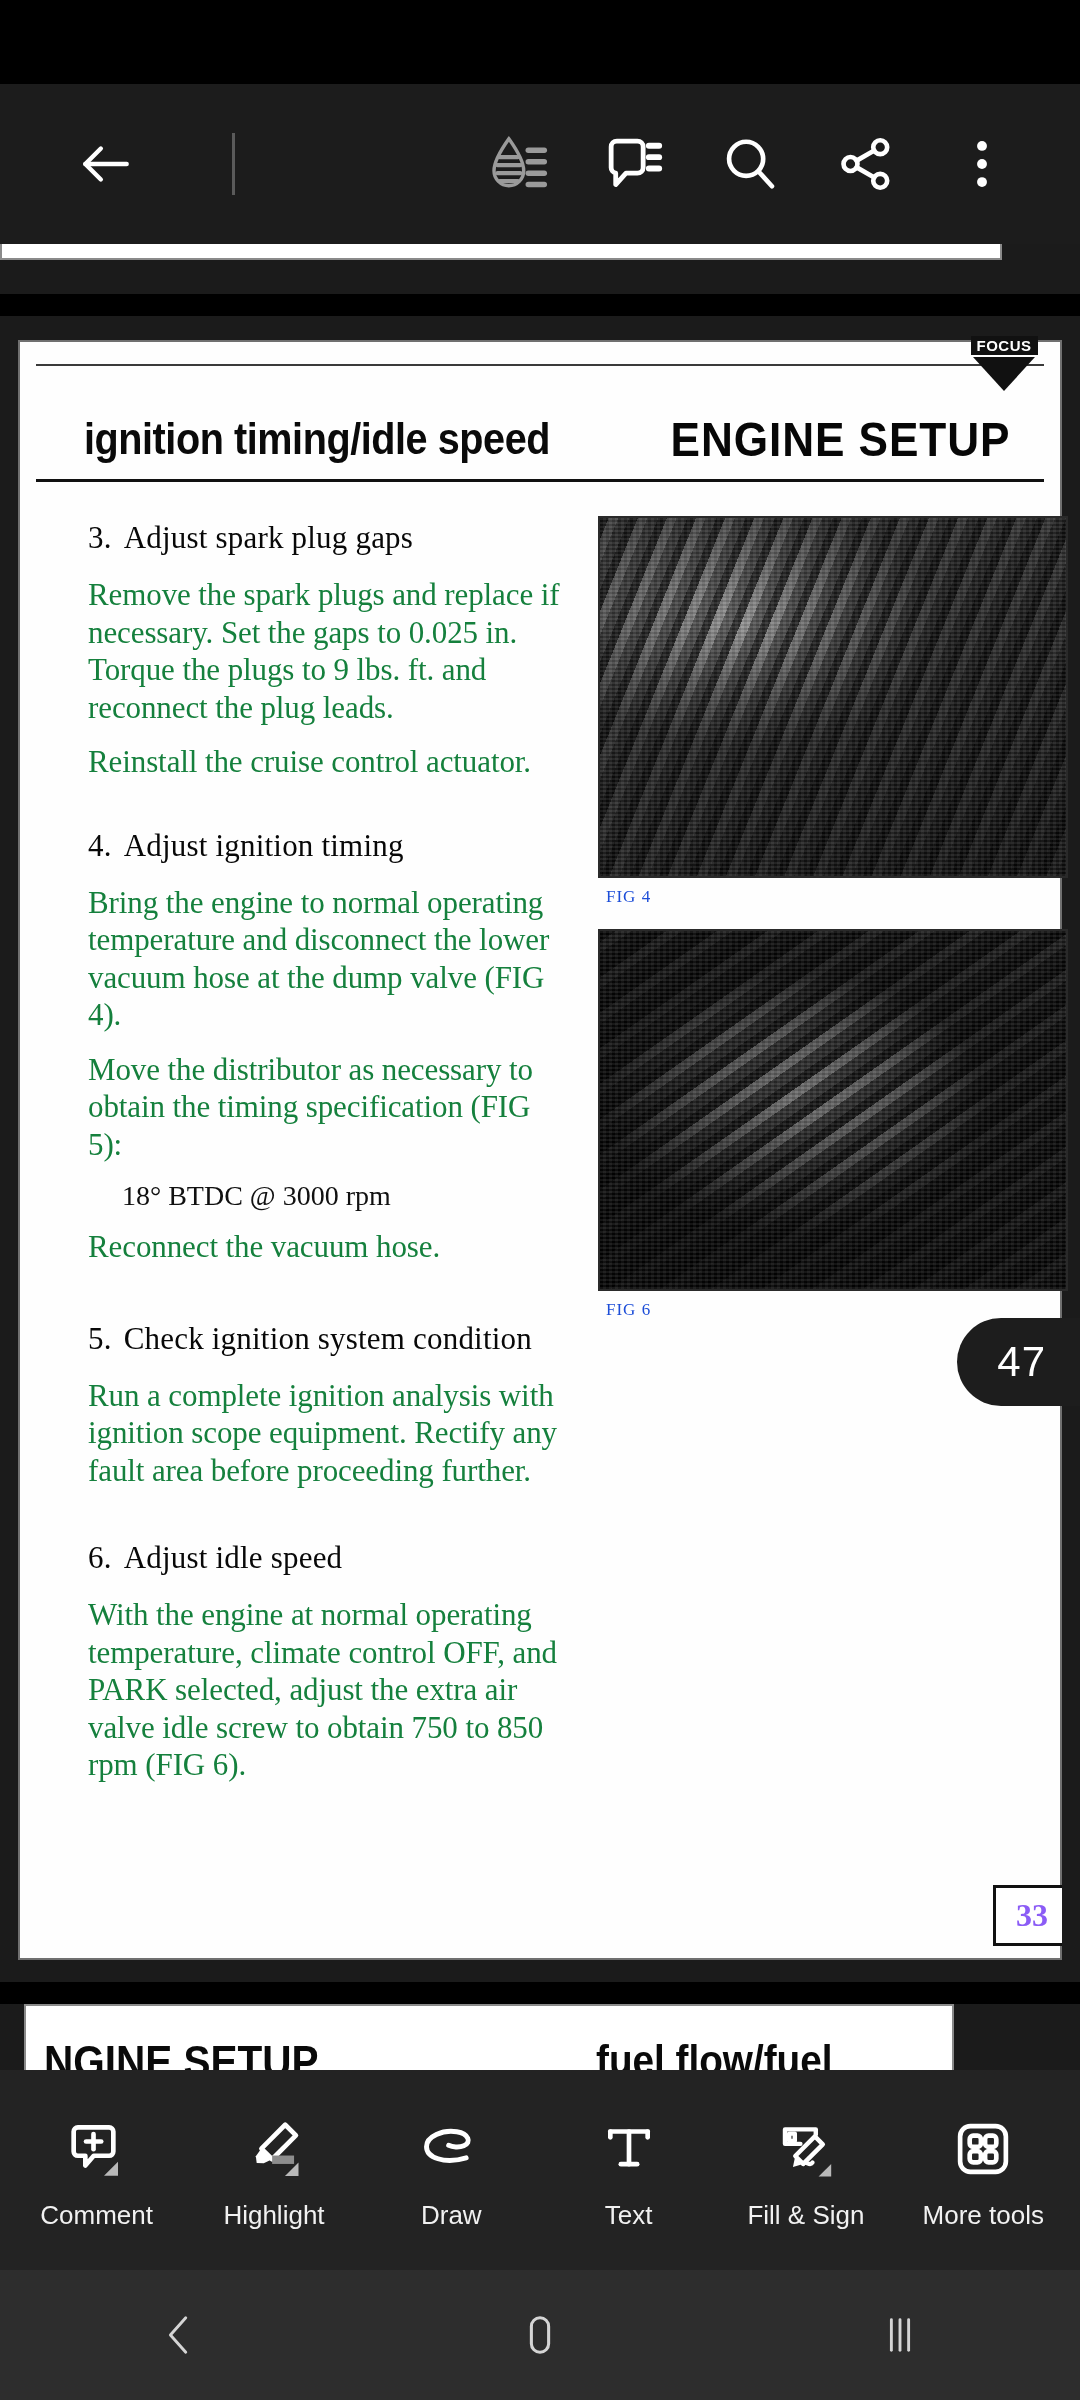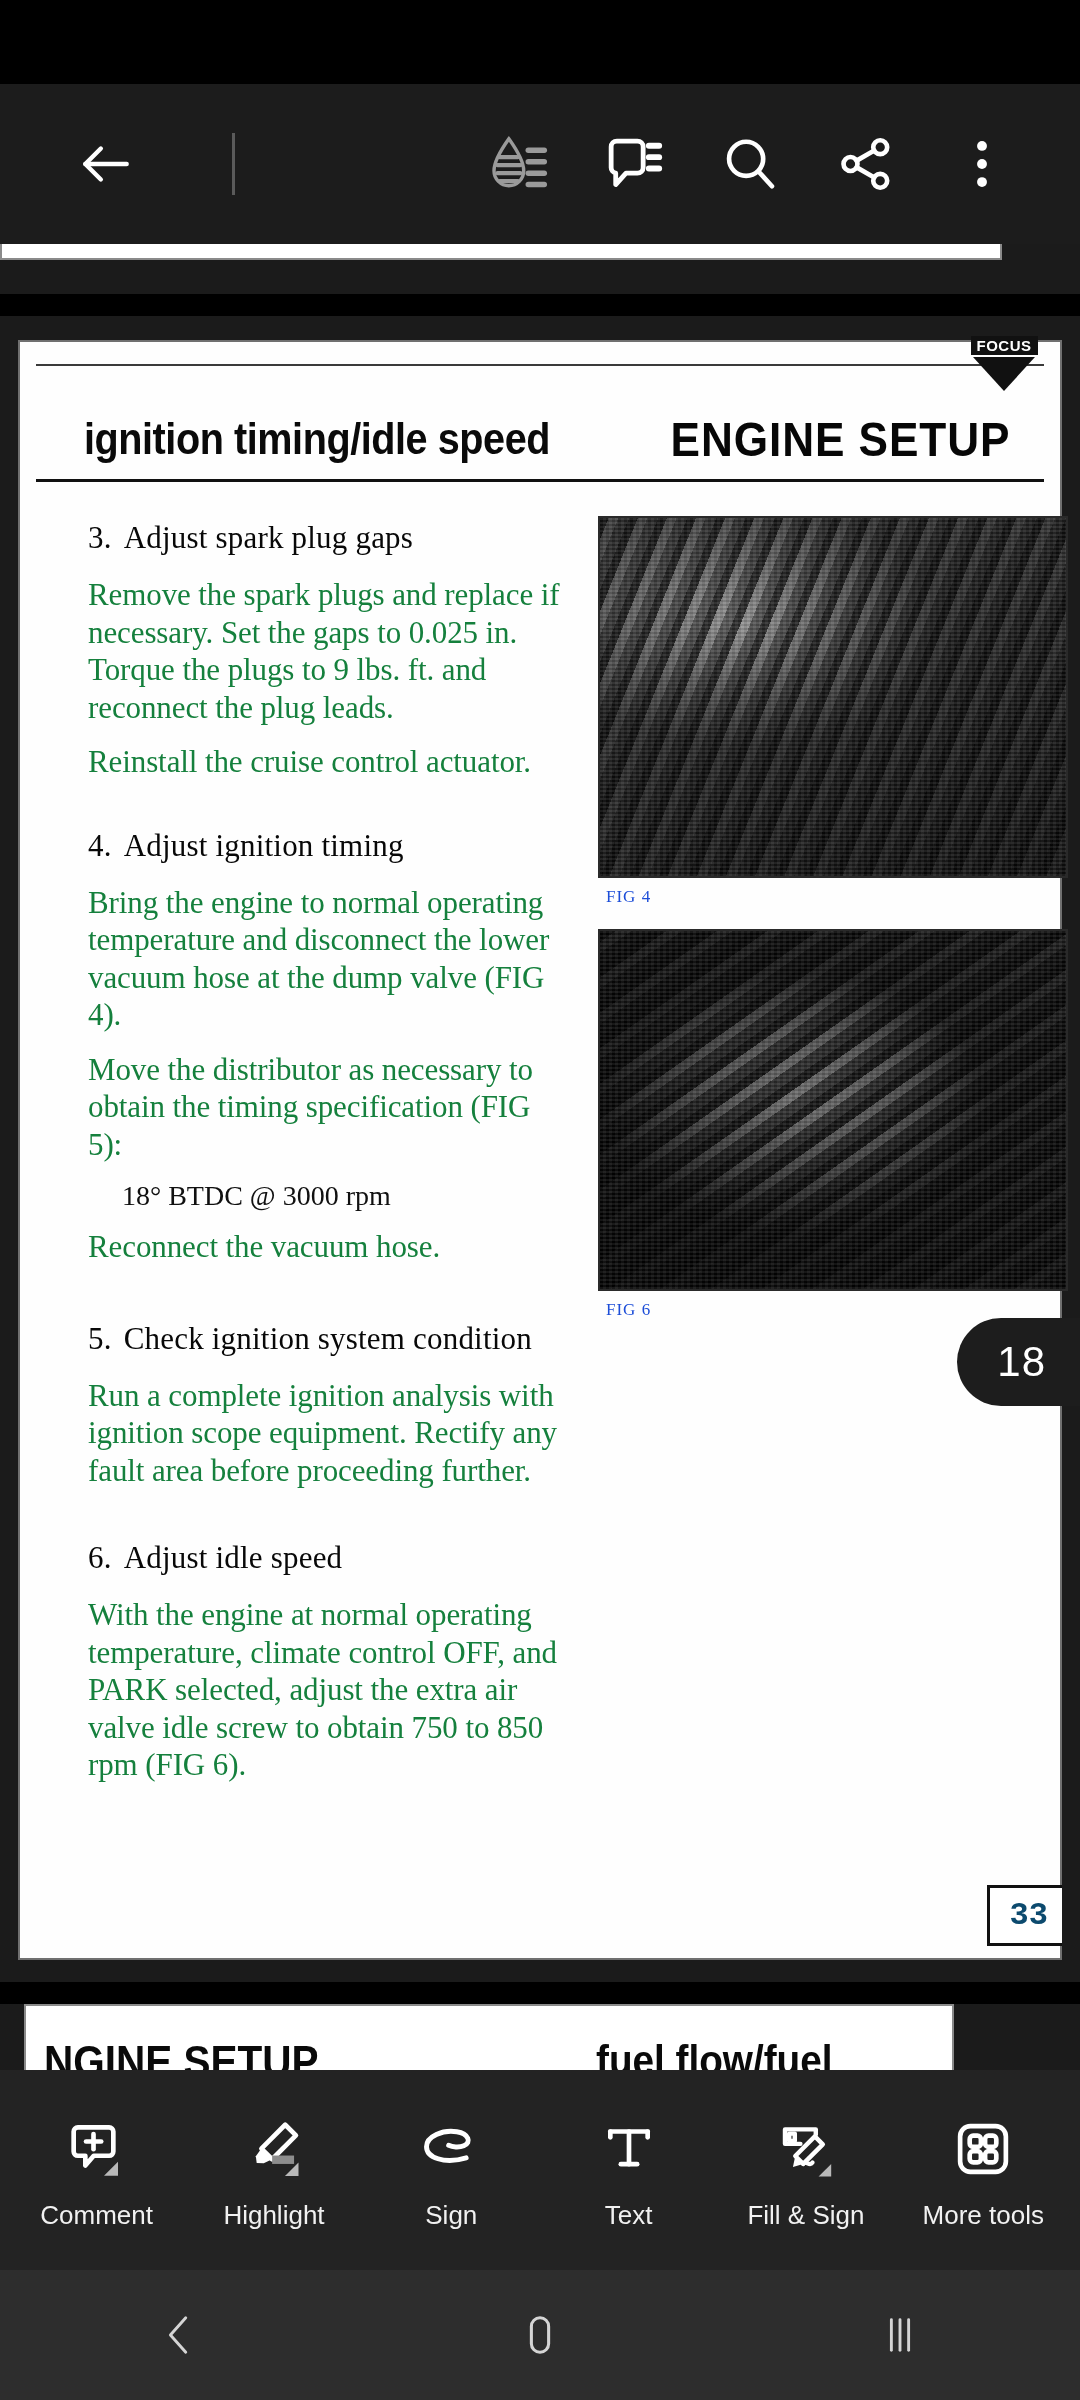--- a/index.html
+++ b/index.html
@@ -148,21 +148,21 @@
     background:
       repeating-linear-gradient(0deg, rgba(255,255,255,.07) 0 2px, rgba(0,0,0,.09) 2px 4px),
       repeating-linear-gradient(90deg, rgba(0,0,0,.08) 0 3px, rgba(255,255,255,.05) 3px 6px);
   }
 
   
   .scan-pageno {
     position: absolute; right: -2px; bottom: 34px;
     border: 3px solid #111; border-right: none;
     padding: 9px 14px 9px 20px; background: #fff;
-    font-family: Liberation Mono, monospace; font-weight: 700; font-size: 32px; color: #0c4a6e;
+    font-family: Liberation Serif, serif; font-weight: 700; font-size: 32px; color: #8b5cf6;
   }
 
   
   .page-next {
     position: absolute; top: 1760px; left: 24px; width: 930px; height: 72px;
     background: #fff; border: 2px solid #8a8a8a; border-bottom: none; overflow: hidden;
   }
   .next-head-l {
     position: absolute; left: 18px; top: 30px;
     font-weight: 700; font-size: 45px; color: #0a0a0a;
@@ -347,21 +347,21 @@
         <div class="scan-pageno">33</div>
       </div>
     </div>
 
     <div class="gap-bar" style="top:1738px;"></div>
     <div class="page-next">
       <div class="next-head-l">NGINE SETUP</div>
       <div class="next-head-r">fuel flow/fuel</div>
     </div>
 
-    <div class="page-pill">18</div>
+    <div class="page-pill">47</div>
 
   </div>
 
   <div class="toolbar">
 
     <div class="tool">
       <div class="tool-ico">
         <svg width="70" height="70" viewBox="0 0 30 30" fill="none" stroke="#ffffff" stroke-width="2" stroke-linecap="round" stroke-linejoin="round">
           <path d="M5 7.5 a1.8 1.8 0 0 1 1.8 -1.8 h13.4 a1.8 1.8 0 0 1 1.8 1.8 v8.6 a1.8 1.8 0 0 1 -1.8 1.8 h-6.6 l-3.6 4.2 v-4.2 h-3.2 a1.8 1.8 0 0 1 -1.8 -1.8 Z"></path>
           <line x1="13.5" y1="8.6" x2="13.5" y2="15.1"></line>
@@ -383,21 +383,21 @@
       </div>
       <div class="tool-lbl">Highlight</div>
     </div>
 
     <div class="tool">
       <div class="tool-ico">
         <svg width="70" height="70" viewBox="0 0 30 30" fill="none" stroke="#ffffff" stroke-width="2.1" stroke-linecap="round" stroke-linejoin="round">
           <path d="M21.5 18.8 C12 21.6, 4.5 18.6, 4.5 14 C4.5 9.6, 11.5 6.6, 17.5 7.6 C22.5 8.4, 24 12.2, 20.5 13.6 C18.4 14.5, 15.6 14.2, 14 13.4"></path>
         </svg>
       </div>
-      <div class="tool-lbl">Sign</div>
+      <div class="tool-lbl">Draw</div>
     </div>
 
     <div class="tool">
       <div class="tool-ico">
         <svg width="70" height="70" viewBox="0 0 30 30" fill="none" stroke="#ffffff" stroke-width="2" stroke-linecap="round">
           <line x1="7" y1="7.5" x2="23" y2="7.5"></line>
           <line x1="15" y1="7.5" x2="15" y2="21.5"></line>
           <line x1="11.5" y1="21.5" x2="18.5" y2="21.5"></line>
           <line x1="7" y1="7.5" x2="7" y2="10"></line>
           <line x1="23" y1="7.5" x2="23" y2="10"></line>

